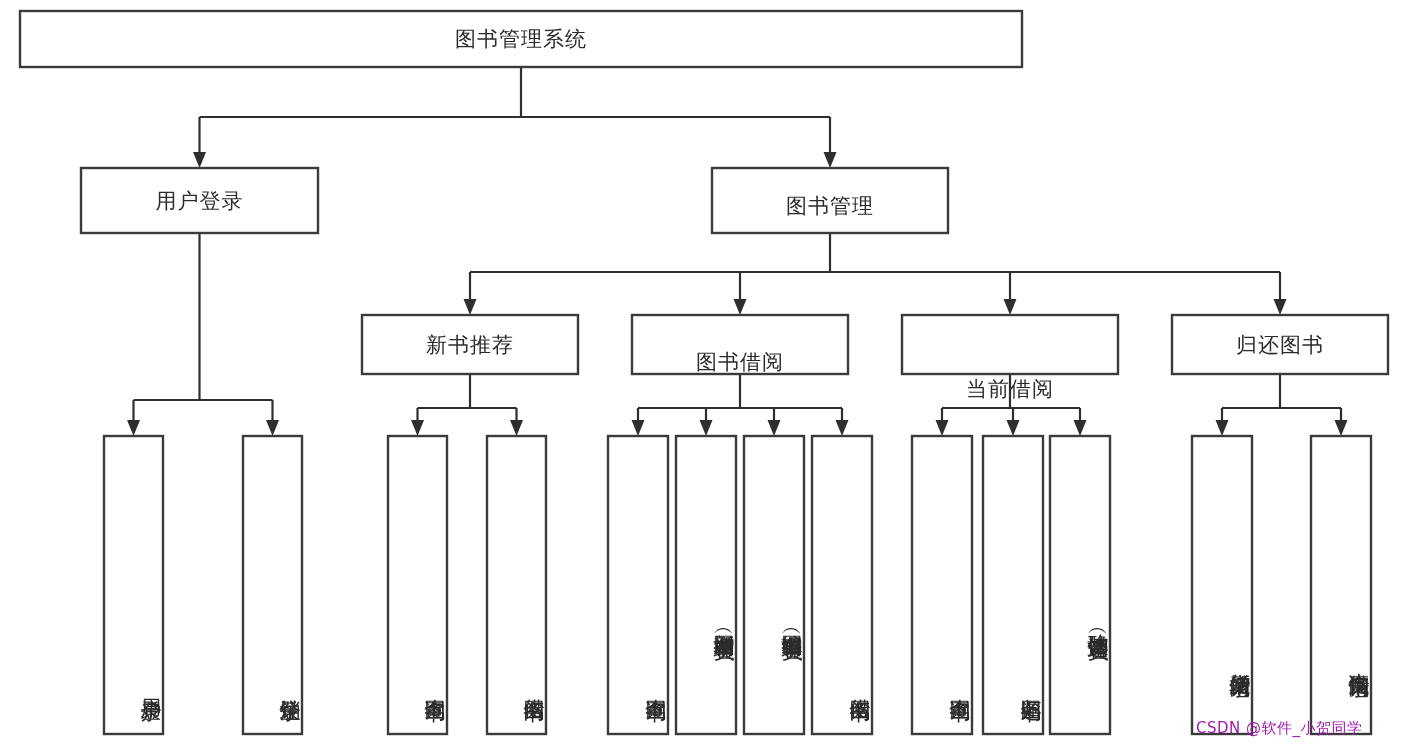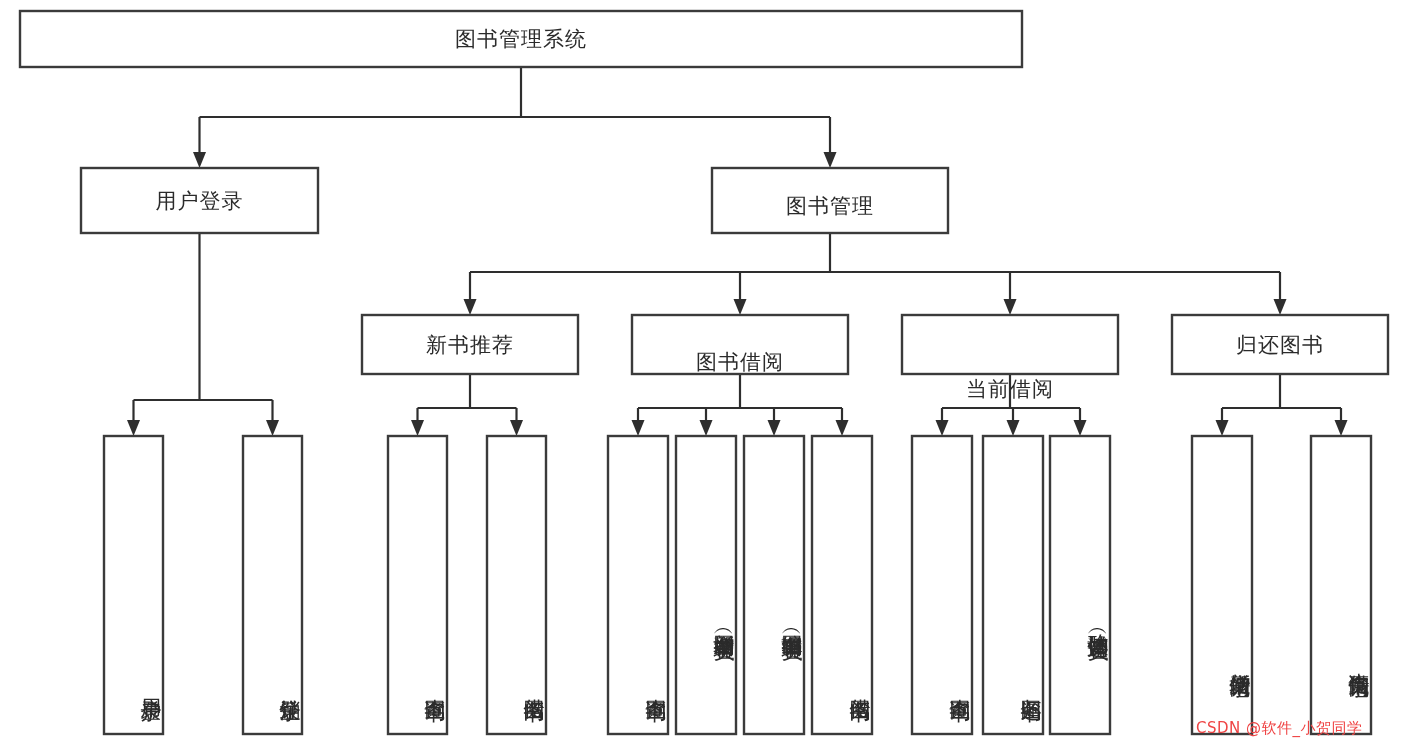--- a/index.html
+++ b/index.html
@@ -149,14 +149,14 @@
       <div class="vlabel-wrap" style="left: 608px; top: 436px; width: 60px; height: 298px; padding-top: 99px;">查询图书</div>
       <div class="vlabel-wrap" style="left: 676px; top: 436px; width: 60px; height: 298px; padding-top: 36.5px;">新增图书（管理员）</div>
       <div class="vlabel-wrap" style="left: 744px; top: 436px; width: 60px; height: 298px; padding-top: 36.5px;">编辑图书（管理员）</div>
       <div class="vlabel-wrap" style="left: 812px; top: 436px; width: 60px; height: 298px; padding-top: 99px;">借阅图书</div>
       <div class="vlabel-wrap" style="left: 912px; top: 436px; width: 60px; height: 298px; padding-top: 99px;">查询图书</div>
       <div class="vlabel-wrap" style="left: 983px; top: 436px; width: 60px; height: 298px; padding-top: 99px;">归还图书</div>
       <div class="vlabel-wrap" style="left: 1050px; top: 436px; width: 60px; height: 298px; padding-top: 36.5px;">确认归还（管理员）</div>
       <div class="vlabel-wrap" style="left: 1192px; top: 436px; width: 60px; height: 298px; padding-top: 74px;">新增借阅记录</div>
       <div class="vlabel-wrap" style="left: 1311px; top: 436px; width: 60px; height: 298px; padding-top: 74px;">查询借阅记录</div>
     </div>
-  <div class="watermark" style="left: 1196px; top: 719px; color: #ef4444;">CSDN @软件_小贺同学</div>
+  <div class="watermark" style="left: 1196px; top: 719px; color: #a21caf;">CSDN @软件_小贺同学</div>
 </div>
 
 </body></html>

